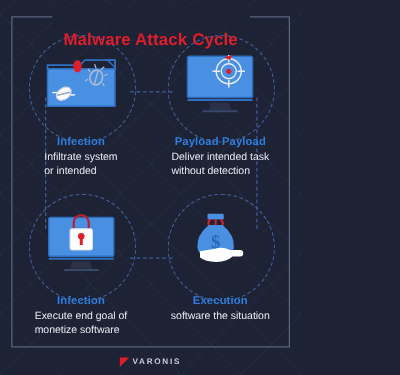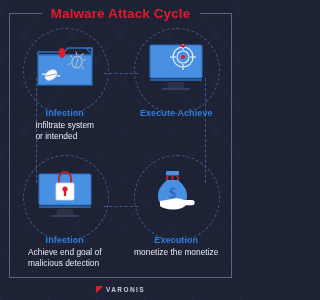--- a/index.html
+++ b/index.html
@@ -26,21 +26,21 @@
     pointer-events:none;
   }
   
   .frame-notch{
     position:absolute;
     left:42px;top:6px;width:158px;height:16px;
     background:#1d2235;
     pointer-events:none;
   }
   .title{
-    position:absolute;left:0;right:0;top:6px;
+    position:absolute;left:0;right:0;top:24px;
     text-align:center;
     color:#e01d2b;
     font-size:13.5px;
     font-weight:bold;
     letter-spacing:.1px;
     z-index:4;
   }
   .grid{
     position:absolute;
     left:9px;top:26px;right:9px;bottom:24px;
@@ -169,62 +169,66 @@
             <circle cx="0" cy="0" r="2.1" fill="#e01d2b"></circle>
             <line x1="0" y1="-13" x2="0" y2="-7" stroke="#e8edf7" stroke-width="1.2"></line>
             <line x1="0" y1="7" x2="0" y2="13" stroke="#e8edf7" stroke-width="1.2"></line>
             <line x1="-13" y1="0" x2="-7" y2="0" stroke="#e8edf7" stroke-width="1.2"></line>
             <line x1="7" y1="0" x2="13" y2="0" stroke="#e8edf7" stroke-width="1.2"></line>
             <path d="M-4 -11 L3 -13 L1 -9 Z" fill="#e01d2b"></path>
           </g>
         </svg>
       </span>
     </div>
-    <div class="cap">Execute Achieve</div>
+    <div class="cap">Payload Payload</div>
+    <div class="desc">
+      <div>Deliver intended task</div>
+      <div>without detection</div>
+    </div>
   </div>
 
   <div class="cell r2">
     <div class="art">
       <div class="ring"></div>
       <span>
         <svg width="62" height="52" viewBox="0 0 62 52">
           <rect x="5" y="6" width="52" height="31" rx="1.5" fill="#4a90e2" stroke="#2f6fbf" stroke-width="1.2"></rect>
           <line x1="5" y1="39" x2="57" y2="39" stroke="#2f6fbf" stroke-width="1.6"></line>
           <path d="M24 41 H38 L40 47 H22 Z" fill="#2a3149"></path>
           <line x1="17" y1="48" x2="45" y2="48" stroke="#3b4768" stroke-width="1.6"></line>
           <path d="M25 17 V10 a6 6 0 0 1 12 0 V17" fill="none" stroke="#b8202e" stroke-width="1.8"></path>
           <rect x="22" y="15" width="18" height="17" rx="1.5" fill="#ffffff" stroke="#d6dcea" stroke-width="0.8"></rect>
           <circle cx="31" cy="21" r="2.6" fill="#e01d2b"></circle>
           <rect x="29.8" y="21" width="2.4" height="7" fill="#e01d2b"></rect>
         </svg>
       </span>
     </div>
     <div class="cap">Infection</div>
     <div class="desc">
-      <div>Achieve end goal of</div>
-      <div>malicious detection</div>
+      <div>Execute end goal of</div>
+      <div>monetize software</div>
     </div>
   </div>
 
   <div class="cell r2">
     <div class="art">
       <div class="ring"></div>
       <span>
         <svg width="62" height="52" viewBox="0 0 62 52">
           <rect x="21" y="3" width="13" height="4.5" rx="1" fill="#4a90e2"></rect>
           <path d="M23 8 q-2 2 -1 4 M27.5 8 v4 M32 8 q2 2 1 4" stroke="#e01d2b" stroke-width="1.6" fill="none" stroke-linecap="round"></path>
           <path d="M22 12 q-10 8 -9 18 q1 9 14.5 9 q13.5 0 14.5 -9 q1 -10 -9 -18 Z" fill="#4a90e2"></path>
           <text x="27.5" y="30" font-family="'Liberation Serif',serif" font-size="15" font-weight="bold" fill="#2a68b8" text-anchor="middle">$</text>
           <path d="M27 31 q6 -2 12 1 l8 0 a2.6 2.6 0 0 1 0 5.2 l-6 0 q-5 4.5 -13 4.3 q-9 -.2 -13 -3.5 l0 -5 Z" fill="#ffffff"></path>
         </svg>
       </span>
     </div>
     <div class="cap">Execution</div>
     <div class="desc">
-      <div>monetize the monetize</div>
+      <div>software the situation</div>
     </div>
   </div>
 
 </div>
 
 <div class="logo">
   <span class="logo-mark">◤</span>
   <span class="logo-text">VARONIS</span>
 </div>
 

